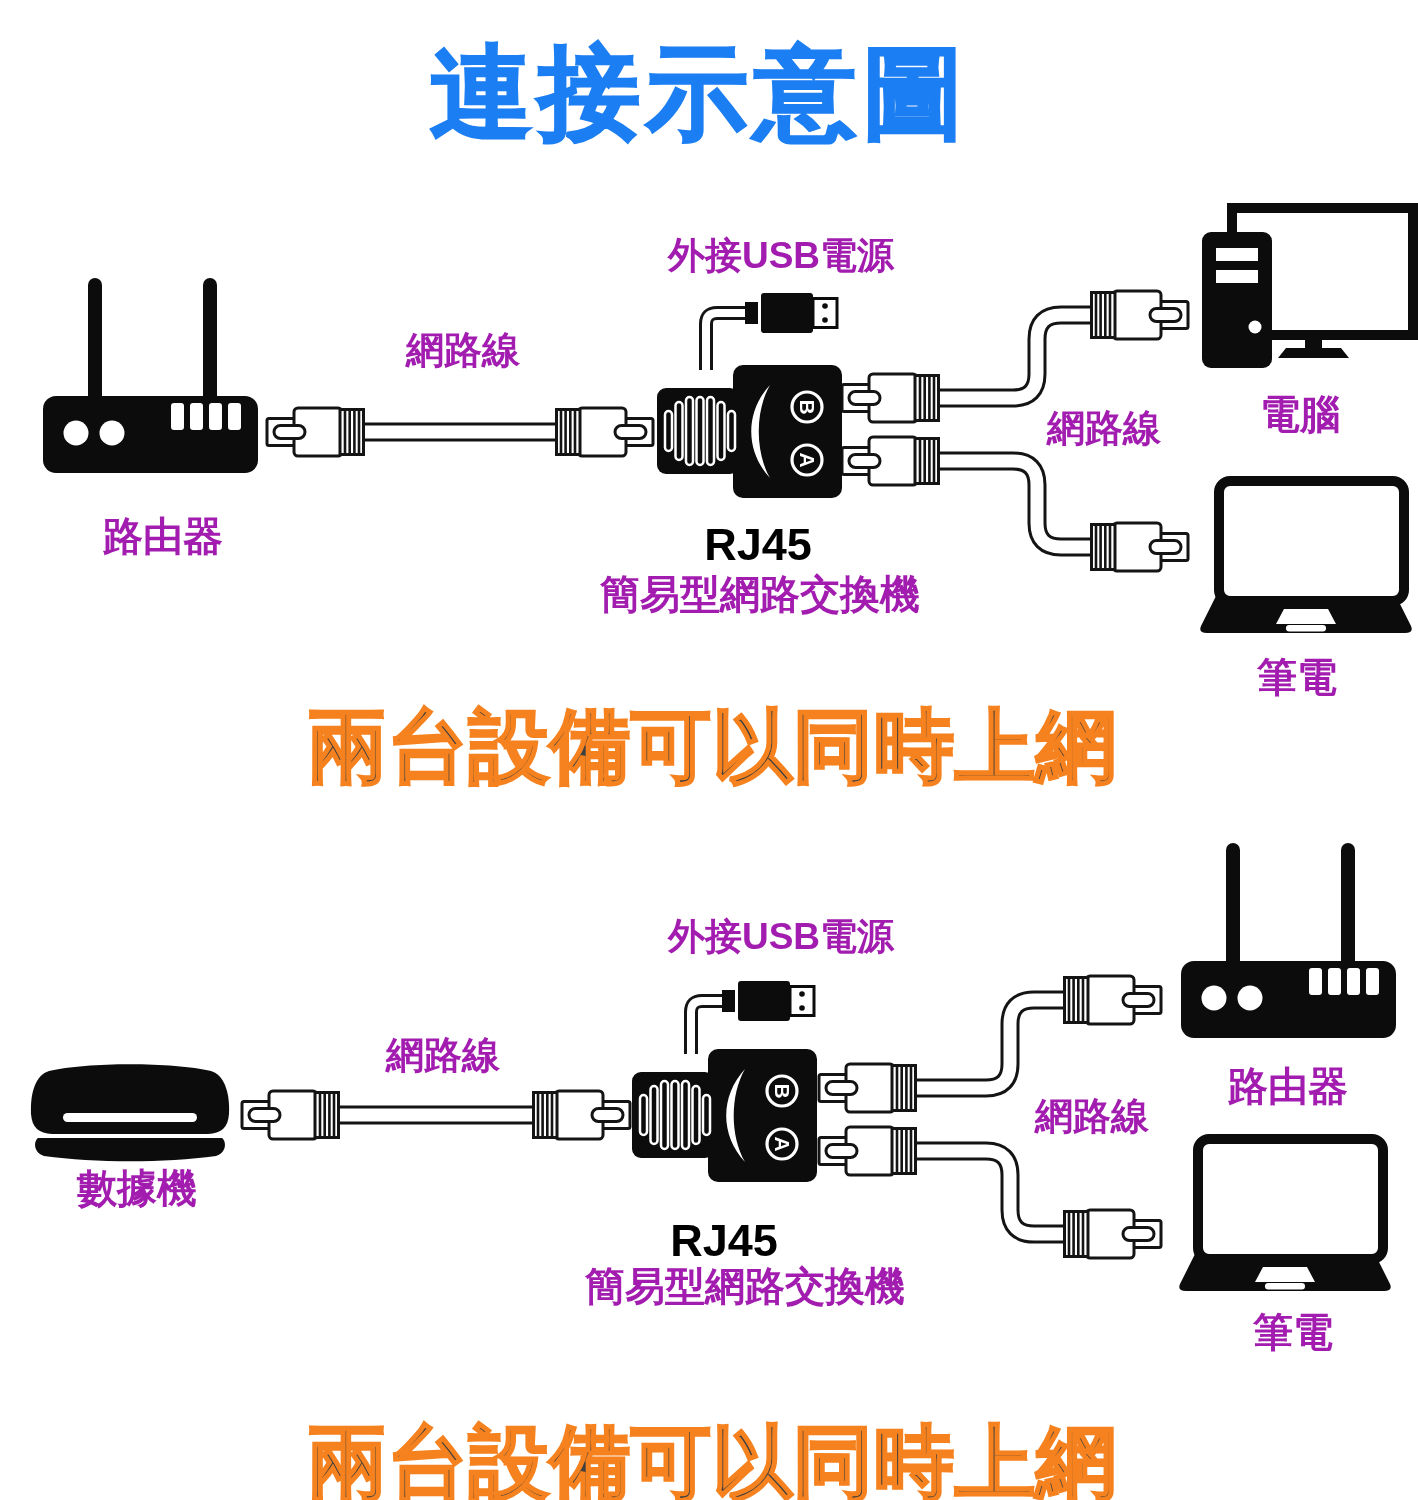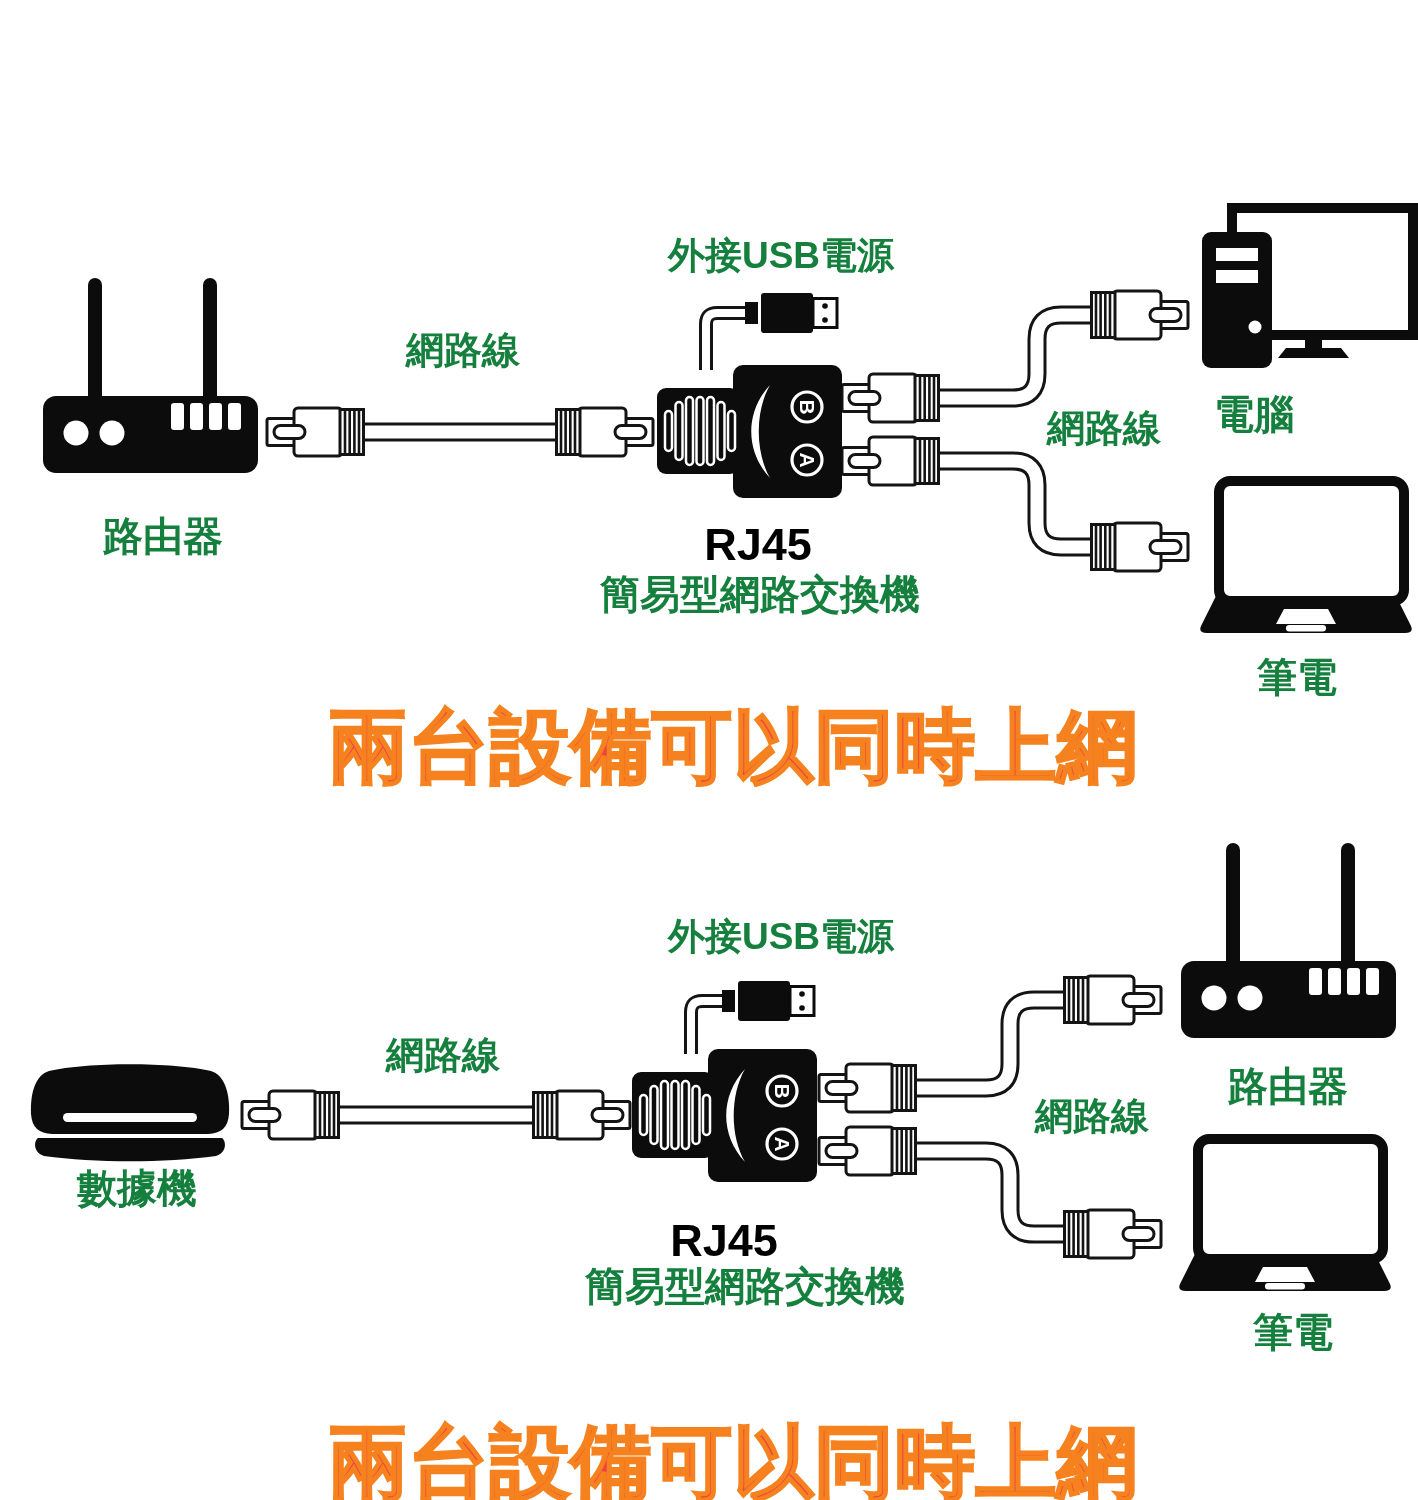--- a/index.html
+++ b/index.html
@@ -20,35 +20,35 @@
   .tube-in{fill:none;stroke:#ffffff;stroke-width:13;}
   .tube-out-sm{fill:none;stroke:#141414;stroke-width:14;}
   .tube-in-sm{fill:none;stroke:#ffffff;stroke-width:8;}
   .port-letter{
     fill:#ffffff;font-size:21px;font-weight:bold;
     text-anchor:middle;dominant-baseline:central;
     font-family:"Liberation Sans","DejaVu Sans",sans-serif;
   }
   .lbl{
     position:absolute;transform:translateX(-50%);
-    white-space:nowrap;color:#15803d;font-weight:700;
+    white-space:nowrap;color:#a21caf;font-weight:700;
     font-size:38px;line-height:1.1;
   }
   .lbl-lg{font-size:45px;color:#000000;}
   .lbl-md{font-size:40px;}
   .title{
     position:absolute;left:700px;top:26px;transform:translateX(-50%);
     white-space:nowrap;color:#1b7ef2;
     font-size:102px;font-weight:800;letter-spacing:6px;
     -webkit-text-stroke:2px #1b7ef2;
   }
   .caption{
     position:absolute;transform:translateX(-50%);
-    white-space:nowrap;color:#ef4444;
-    font-size:80px;font-weight:900;letter-spacing:1px;margin-left:21px;
+    white-space:nowrap;color:#404040;
+    font-size:80px;font-weight:900;letter-spacing:1px;
     -webkit-text-stroke:2.5px #f5821e;
   }
 </style>
 </head>
 <body>
 
 <div class="canvas">
 
   <svg class="diagram-svg" viewBox="0 0 1418 1500" aria-hidden="true">
     <defs>
@@ -171,28 +171,29 @@
       <use href="#icon-splitter" transform="translate(632,1049)"></use>
       <text class="port-letter" transform="translate(782,1091) rotate(90)">B</text>
       <text class="port-letter" transform="translate(782,1144) rotate(90)">A</text>
       <use href="#icon-usb" transform="translate(722,981)"></use>
       <use href="#icon-modem" transform="translate(25,1062)"></use>
       <use href="#icon-router" transform="translate(1181,843)"></use>
       <use href="#icon-laptop" transform="translate(1177,1135)"></use>
     </g>
   </svg>
 
+  <div class="title">連接示意圖</div>
 
   <div class="lbl" style="left:463px;top:330px;">網路線</div>
   <div class="lbl" style="left:781px;top:236px;font-size:37px;">外接USB電源</div>
   <div class="lbl lbl-md" style="left:163px;top:514px;">路由器</div>
   <div class="lbl lbl-lg" style="left:758px;top:520px;">RJ45</div>
   <div class="lbl lbl-md" style="left:760px;top:572px;">簡易型網路交換機</div>
   <div class="lbl" style="left:1104px;top:408px;">網路線</div>
-  <div class="lbl lbl-md" style="left:1254px;top:392px;">電腦</div>
+  <div class="lbl lbl-md" style="left:1300px;top:392px;">電腦</div>
   <div class="lbl lbl-md" style="left:1297px;top:655px;">筆電</div>
   <div class="caption" style="left:712px;top:694px;">兩台設備可以同時上網</div>
 
   <div class="lbl" style="left:781px;top:917px;font-size:37px;">外接USB電源</div>
   <div class="lbl" style="left:443px;top:1035px;">網路線</div>
   <div class="lbl lbl-md" style="left:137px;top:1166px;">數據機</div>
   <div class="lbl lbl-lg" style="left:724px;top:1216px;">RJ45</div>
   <div class="lbl lbl-md" style="left:745px;top:1264px;">簡易型網路交換機</div>
   <div class="lbl" style="left:1092px;top:1096px;">網路線</div>
   <div class="lbl lbl-md" style="left:1288px;top:1064px;">路由器</div>

